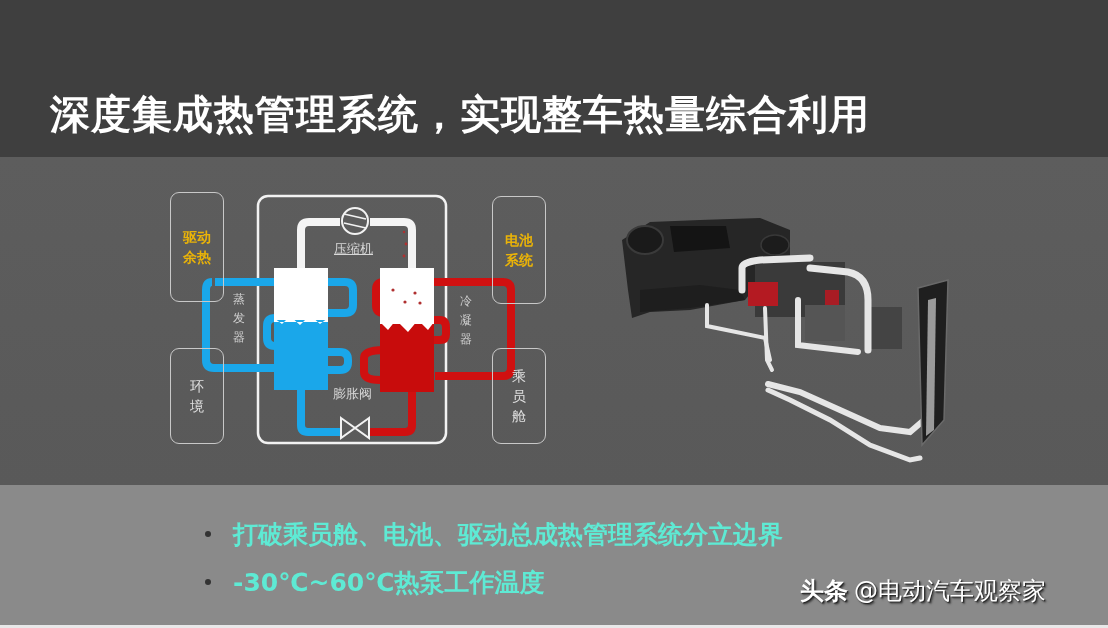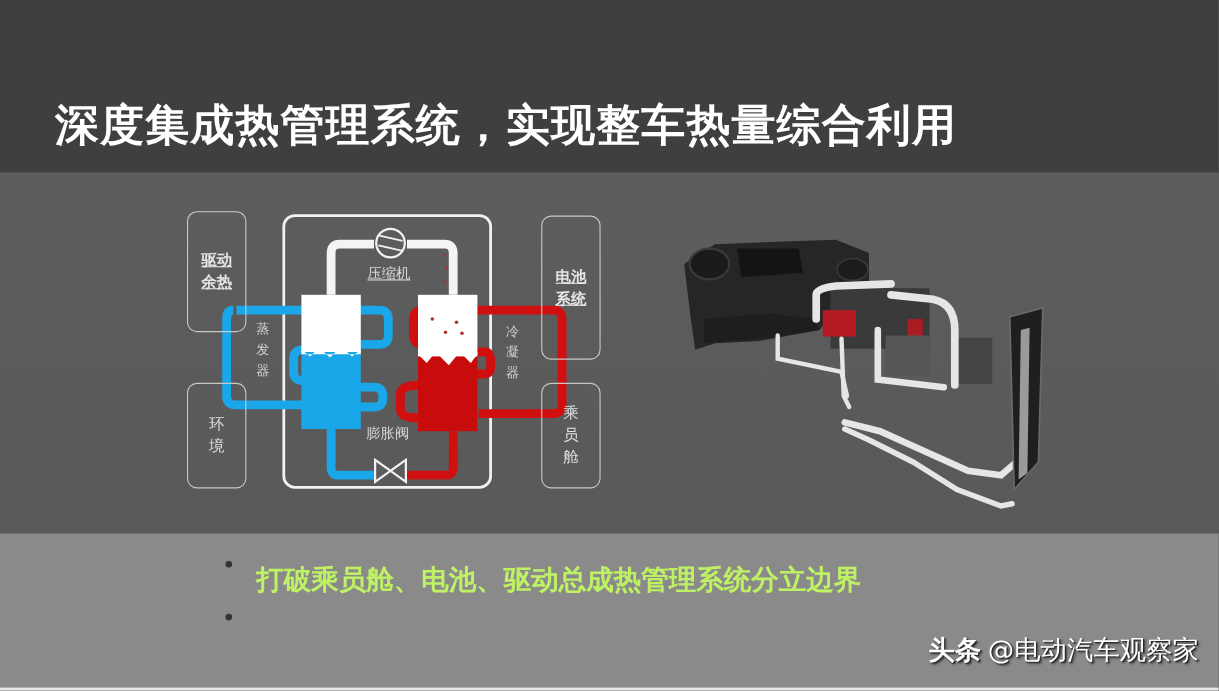--- a/index.html
+++ b/index.html
@@ -25,38 +25,38 @@
     position: absolute; left: 0; top: 485px; width: 1108px; height: 140px;
     background: #8a8a8a;
   }
   .bottom-edge {
     position: absolute; left: 0; top: 625px; width: 1108px; height: 3px; background: #e8e8e8;
   }
   .bullets {
     position: absolute; left: 205px; top: 510px; margin: 0; padding: 0; list-style: none;
   }
   .bullets li {
-    display: flex; height: 48px;
-    color: #bef264; font-size: 25px; font-weight: bold;
+    display: flex; align-items: center; height: 48px;
+    color: #5eead4; font-size: 25px; font-weight: bold;
   }
   .bullets .dot {
     width: 6px; height: 6px; border-radius: 50%; background: #333; margin-right: 22px;
   }
   .watermark {
-    position: absolute; left: 844px; top: 575px;
+    position: absolute; left: 800px; top: 575px;
     color: #ffffff; font-size: 24px; text-shadow: 1px 1px 1px #222, 2px 2px 2px #444;
   }
   .watermark .brand { font-weight: bold; margin-right: 6px; }
   .diagram { position: absolute; left: 0; top: 0; width: 1108px; height: 628px; }
   .side-box {
     position: absolute; width: 54px; border: 1.5px solid #c8c8c8; border-radius: 9px;
     display: flex; align-items: center; justify-content: center; text-align: center;
     font-size: 14px; line-height: 20px; box-sizing: border-box;
   }
-  .side-box.yellow { color: #e5e5e5; font-weight: bold; text-decoration: underline; }
+  .side-box.yellow { color: #eab308; font-weight: bold; }
   .side-box.white { color: #e0e0e0; }
   .vlabel {
     position: absolute; width: 16px; color: #d0d0d0; font-size: 12px; line-height: 19px;
     text-align: center;
   }
   .hlabel { position: absolute; color: #d8d8d8; font-size: 13px; }
   .machine { position: absolute; left: 0; top: 0; }
 </style>
 </head>
 <body>
@@ -115,21 +115,21 @@
       <div>驱动</div>
       <div>余热</div>
     </div>
   </div>
   <div class="side-box white" style="left:170px;top:348px;height:96px;">
     <div>
       <div>环</div>
       <div>境</div>
     </div>
   </div>
-  <div class="side-box yellow" style="left:492px;top:196px;height:131px;">
+  <div class="side-box yellow" style="left:492px;top:196px;height:108px;">
     <div>
       <div>电池</div>
       <div>系统</div>
     </div>
   </div>
   <div class="side-box white" style="left:492px;top:348px;height:96px;">
     <div>
       <div>乘</div>
       <div>员</div>
       <div>舱</div>
@@ -180,18 +180,19 @@
   </g>
 </svg>
 
 <ul class="bullets">
   <li>
     <span class="dot"></span>
     <span>打破乘员舱、电池、驱动总成热管理系统分立边界</span>
   </li>
   <li>
     <span class="dot"></span>
+    <span>-30℃~60℃热泵工作温度</span>
   </li>
 </ul>
 
 <div class="watermark">
   <span class="brand">头条</span><span>@电动汽车观察家</span>
 </div>
 
 </body></html>

